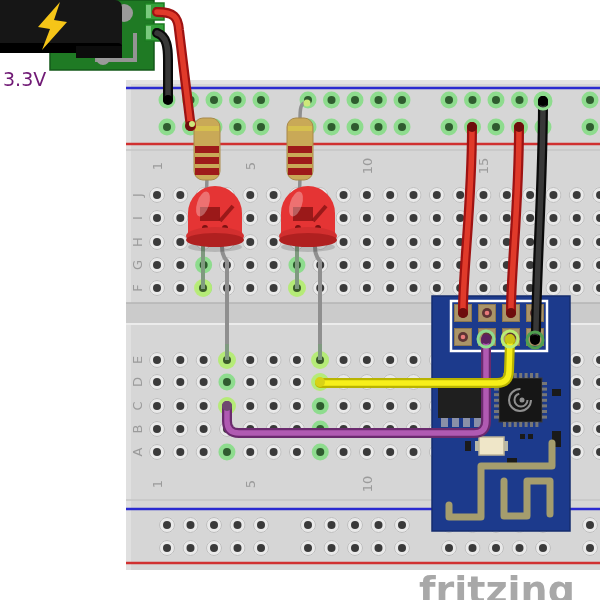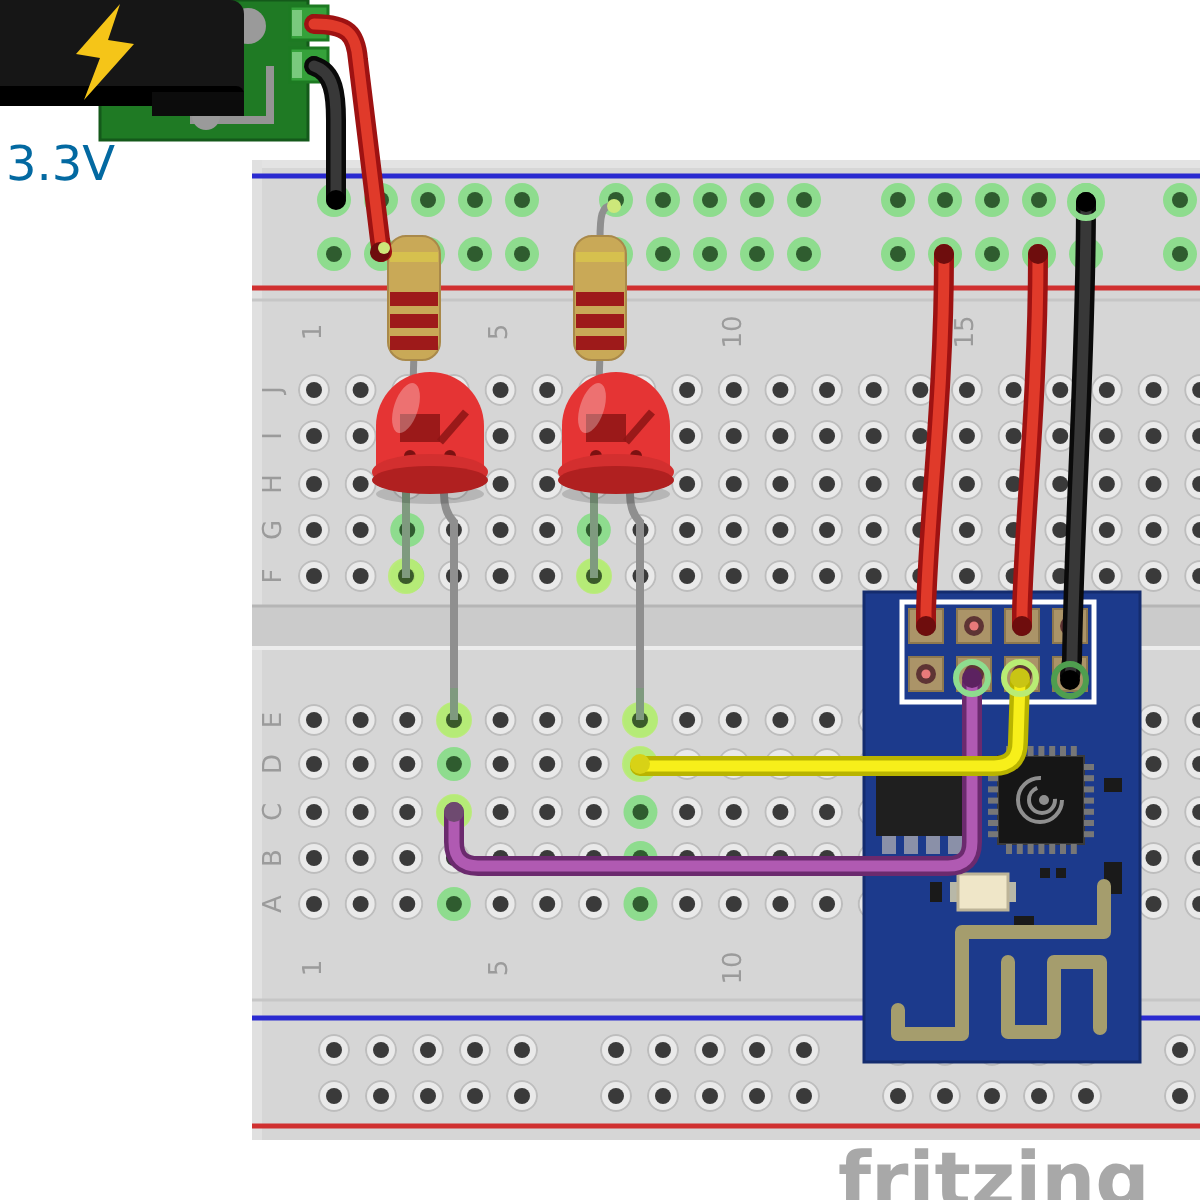--- a/index.html
+++ b/index.html
@@ -1,22 +1,22 @@
 <!DOCTYPE html>
 <html><head>
 <meta charset="utf-8">
 <style>
   html,body{margin:0;padding:0;background:#fff;}
   #stage{position:relative;width:600px;height:600px;overflow:hidden;background:#fff;
          font-family:"DejaVu Sans","Liberation Sans",sans-serif;}
   svg{position:absolute;left:0;top:0;}
   .bb-label{position:absolute;color:#9b9b9b;font-size:13px;line-height:13px;
             transform:translate(-50%,-50%) rotate(-90deg);user-select:none;}
-  #voltage-label{position:absolute;left:3px;top:68px;color:#0369a1;
-                 font-size:24px;font-weight:500;letter-spacing:0px;}
+  #voltage-label{position:absolute;left:3px;top:68px;color:#701a75;
+                 font-size:19px;font-weight:500;letter-spacing:0px;}
   #watermark{position:absolute;left:419px;top:568px;color:#9a9a9a;
              font-size:38px;font-weight:bold;letter-spacing:0px;opacity:.85;}
 </style>
 </head>
 <body>
 
 <div id="stage">
 <svg width="600" height="600" viewBox="0 0 600 600">
 
   <g>

